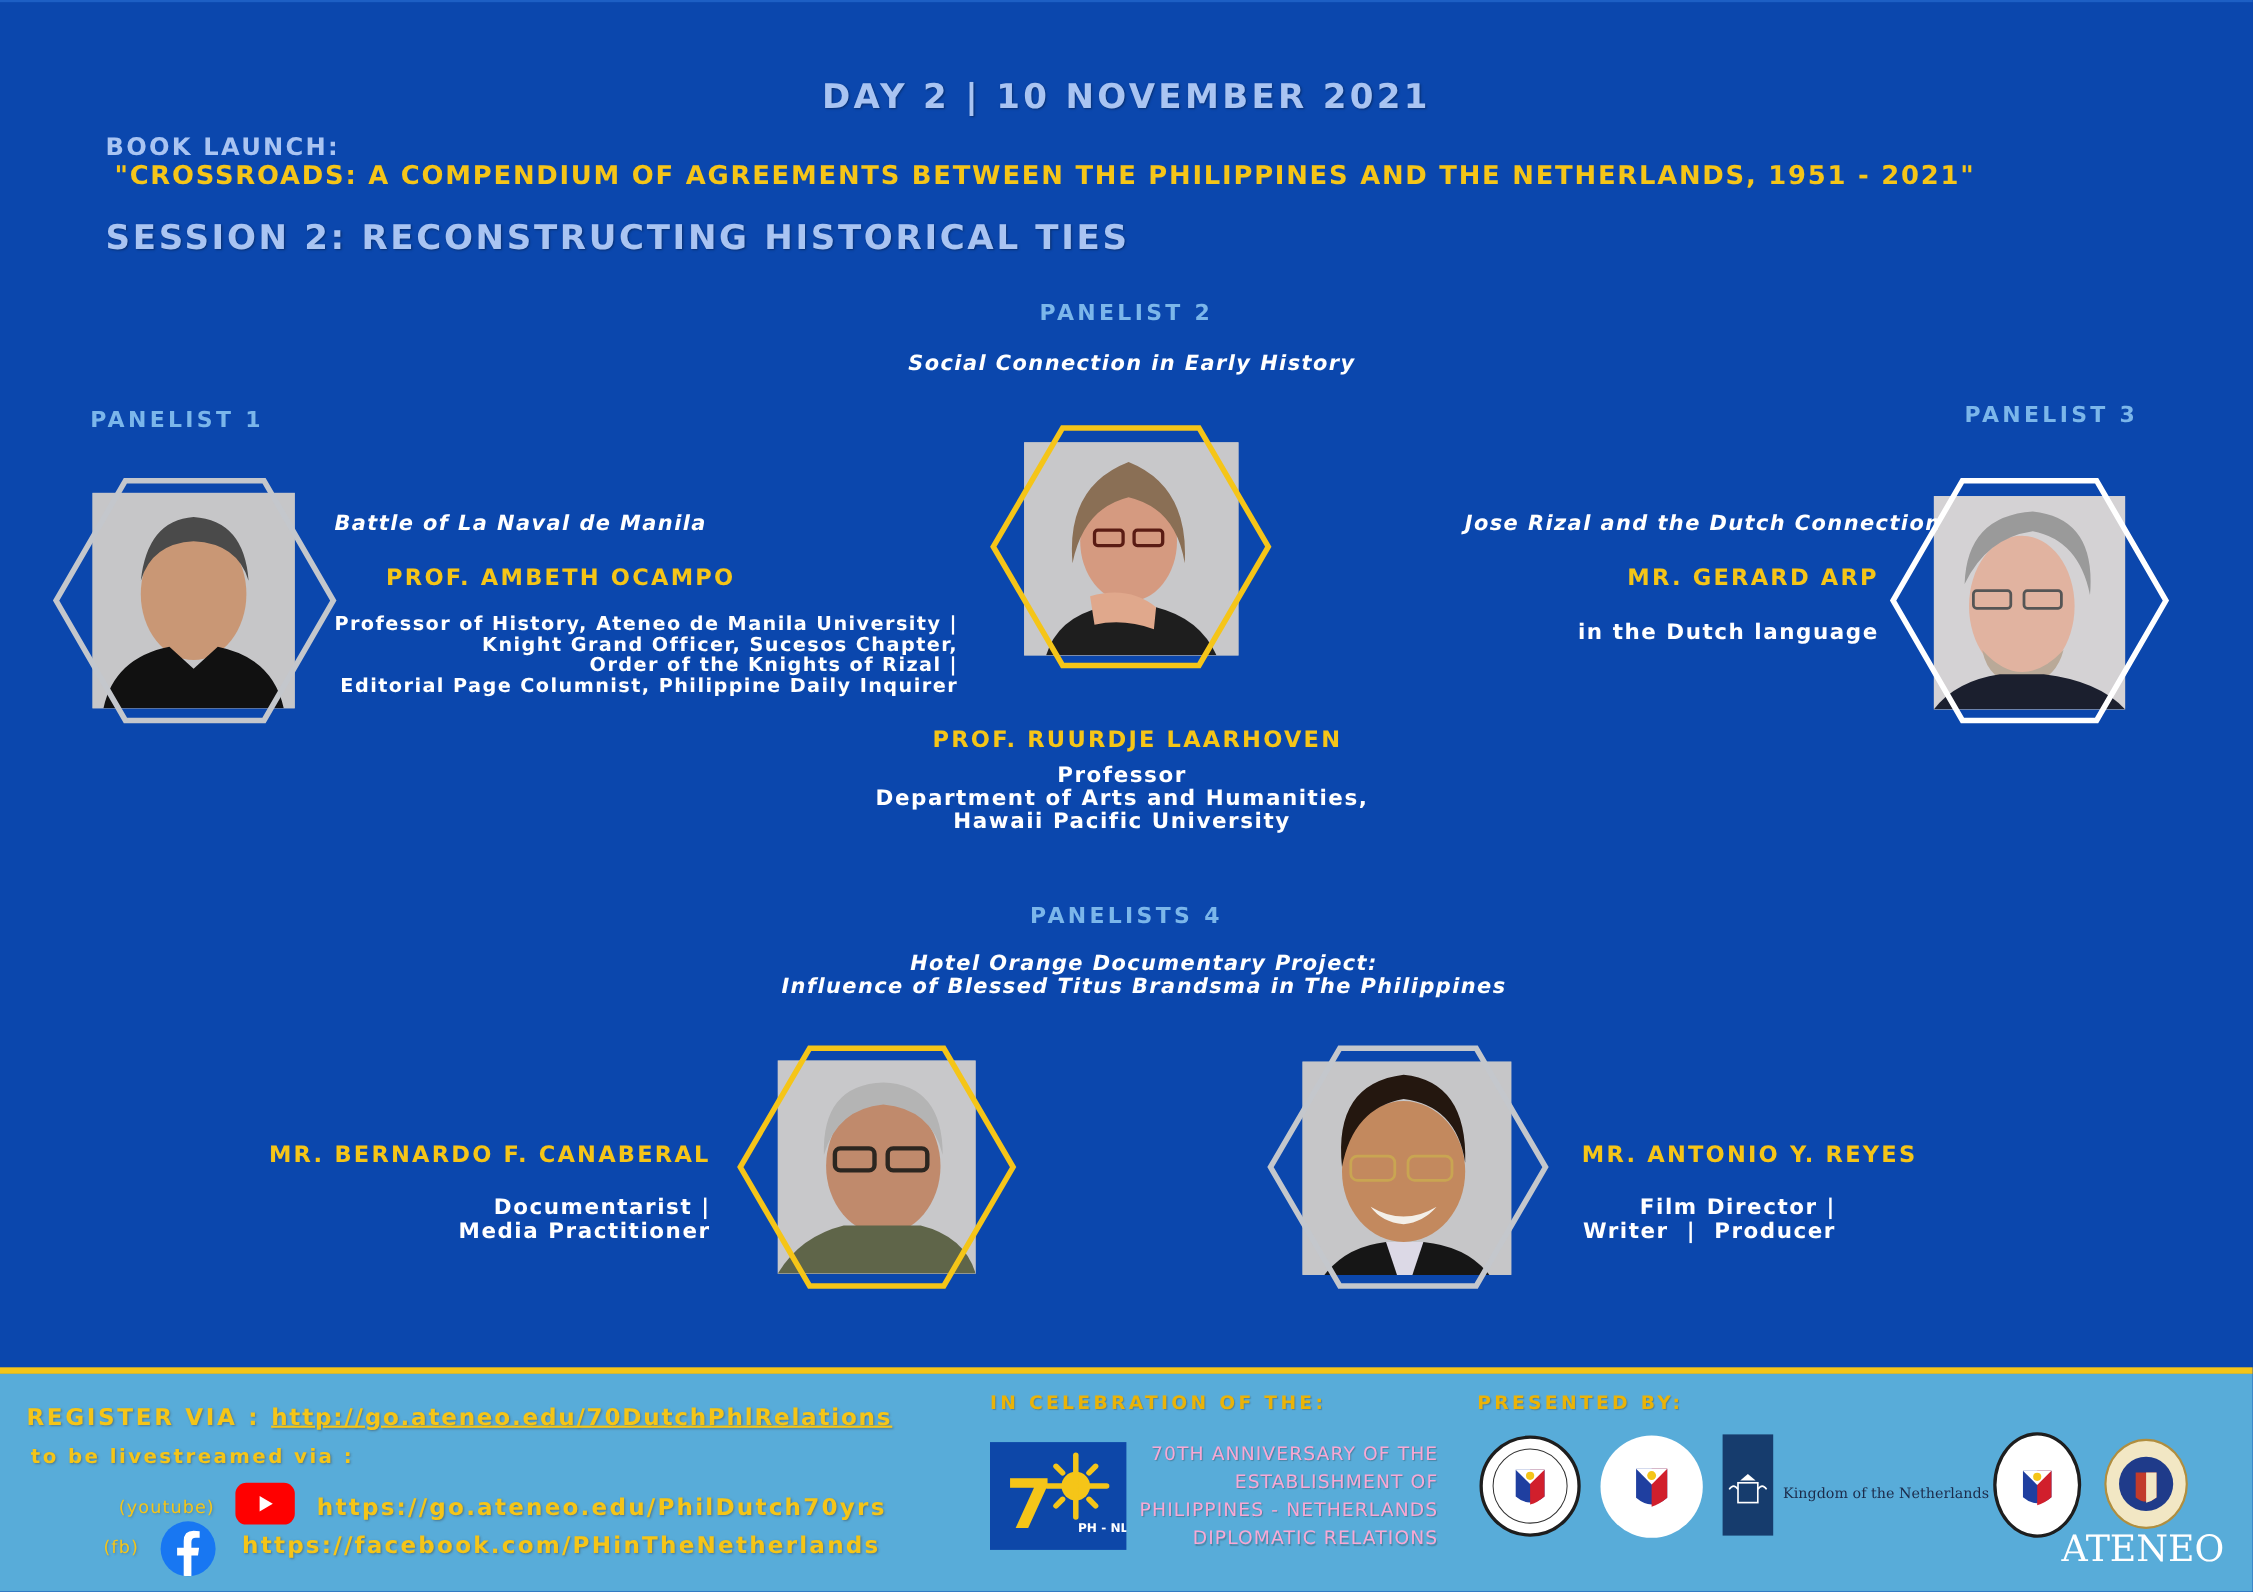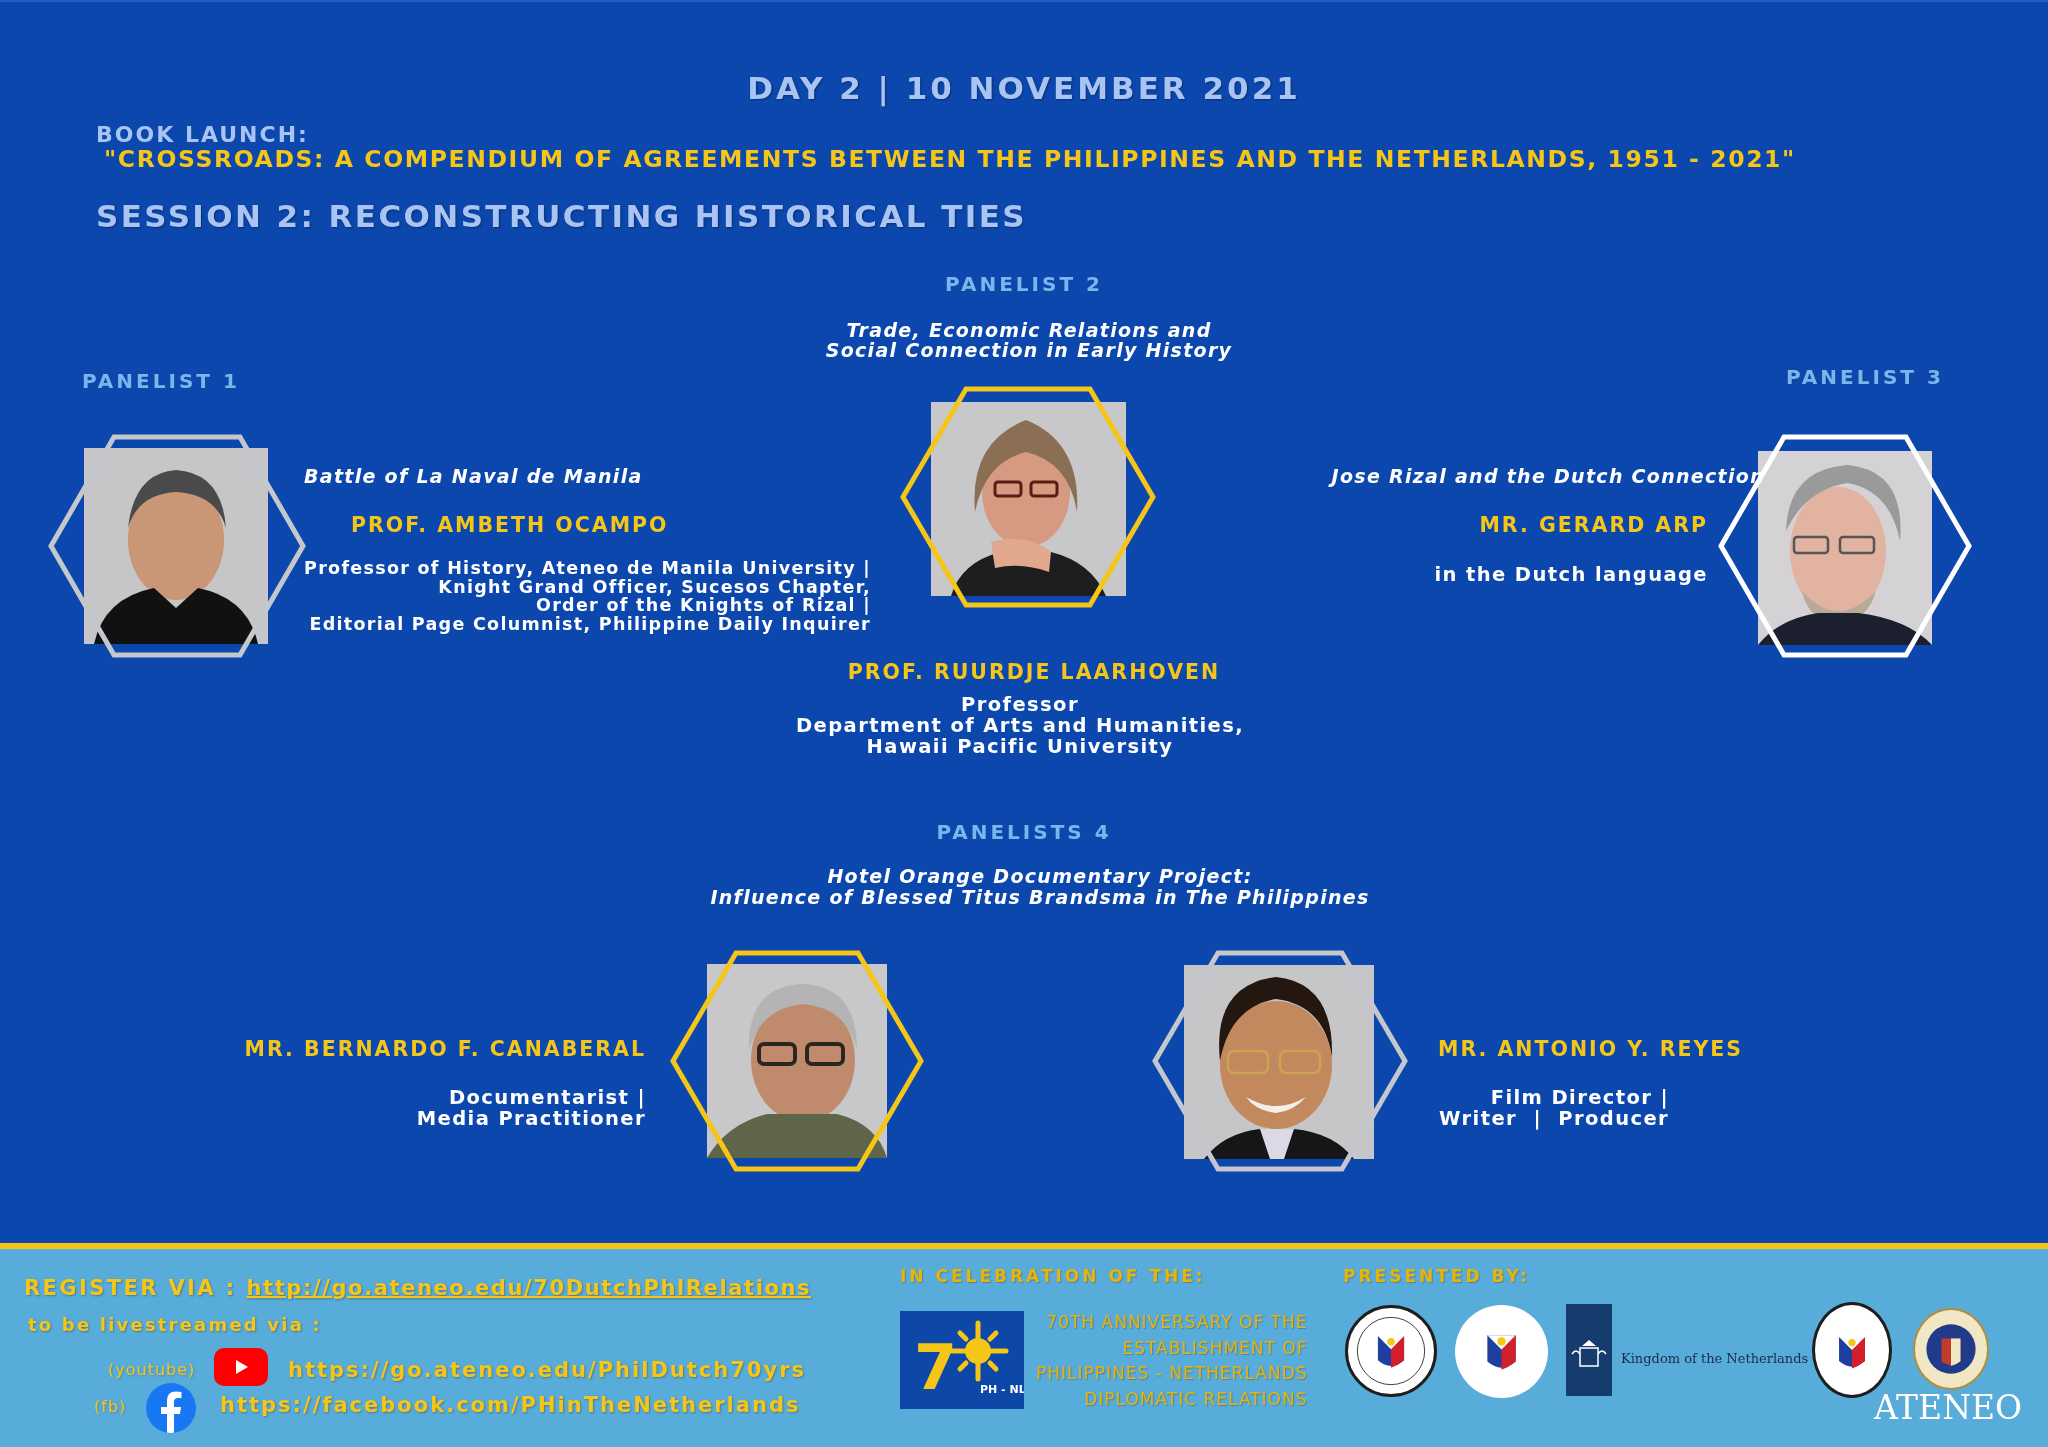--- a/index.html
+++ b/index.html
@@ -35,21 +35,21 @@
     
     .stripe-y { left: 0; top: 1243px; width: 2048px; height: 6px; background: #f5c518; }
     .footer { left: 0; top: 1249px; width: 2048px; height: 198px; background: #58acd9; }
     .f-yellow { color: #f5c518; font-weight: bold; text-shadow: 1px 1px 2px rgba(60,60,60,.45); white-space: nowrap; }
     .f-reg { left: 24px; top: 1276px; font-size: 21px; letter-spacing: 2.4px; }
     .f-reg a { color: #f5c518; text-decoration: underline; text-decoration-thickness: 2px; margin-left: 10px; letter-spacing: 1.6px; }
     .f-live { left: 28px; top: 1314px; font-size: 18px; letter-spacing: 2.2px; }
     .f-small { color: #f5c518; font-size: 16px; letter-spacing: 1px; white-space: nowrap; text-shadow: 1px 1px 2px rgba(60,60,60,.3); }
     .f-link { font-size: 21px; letter-spacing: 2px; }
     .f-grey { color: #eab308; font-weight: bold; font-size: 17px; letter-spacing: 3px; white-space: nowrap; text-shadow: 1px 1px 1px rgba(60,60,60,.35); }
-    .anniv { left: 1036px; top: 1310px; font-size: 17px; line-height: 25.5px; letter-spacing: 1px; color: #eab308; white-space: nowrap; text-shadow: 1px 1px 1px rgba(40,40,40,.3); }
+    .anniv { left: 1036px; top: 1310px; font-size: 17px; line-height: 25.5px; letter-spacing: 1px; color: #f9a8d4; white-space: nowrap; text-shadow: 1px 1px 1px rgba(40,40,40,.3); }
     .seal { position: absolute; border-radius: 50%; background: #ffffff; border: 3px solid #1e1e1e; display: flex; align-items: center; justify-content: center; overflow: hidden; }
     .ateneo-word { left: 1874px; top: 1388px; font-family: "DejaVu Serif", serif; font-size: 33px; color: #ffffff; letter-spacing: 0px; }
     .kingdom-text { left: 1621px; top: 1351px; font-family: "DejaVu Serif", serif; font-size: 13px; color: #1c2b4a; white-space: nowrap; }
   </style>
 </head>
 <body>
 
 <div class="main"></div>
 
 <div class="abs day">DAY 2  |  10 NOVEMBER 2021</div>
@@ -75,21 +75,20 @@
 <div class="abs name" style="left:304px;top:513px;margin-left:47px;">PROF. AMBETH OCAMPO</div>
 <div class="abs desc" style="left:304px;top:559px;">
   <div>Professor of History, Ateneo de Manila University  |</div>
   <div>Knight Grand Officer, Sucesos Chapter,</div>
   <div>Order of the Knights of Rizal  |</div>
   <div>Editorial Page Columnist, Philippine Daily Inquirer</div>
 </div>
 
 <div class="abs plabel center" style="left:824px;width:400px;top:272px;">PANELIST  2</div>
 <div class="abs topic center" style="left:724px;width:610px;top:320px;">
-  <div>Trade, Economic Relations and</div>
   <div>Social Connection in Early History</div>
 </div>
 <div class="photo" style="left:931px;top:402px;width:195px;height:194px;">
   <svg viewBox="0 0 195 194" preserveAspectRatio="none">
     <rect width="195" height="194" fill="#c8c8ca"></rect>
     <ellipse cx="95" cy="90" rx="44" ry="55" fill="#d59a80"></ellipse>
     <path d="M44 110 Q38 40 95 18 Q150 40 146 110 Q138 60 95 50 Q54 60 44 110Z" fill="#8a6f55"></path>
     <rect x="64" y="80" width="26" height="14" rx="3" fill="none" stroke="#5a1c14" stroke-width="3"></rect>
     <rect x="100" y="80" width="26" height="14" rx="3" fill="none" stroke="#5a1c14" stroke-width="3"></rect>
     <path d="M20 194 Q30 160 70 150 L120 150 Q160 160 175 194Z" fill="#1e1e1e"></path>

